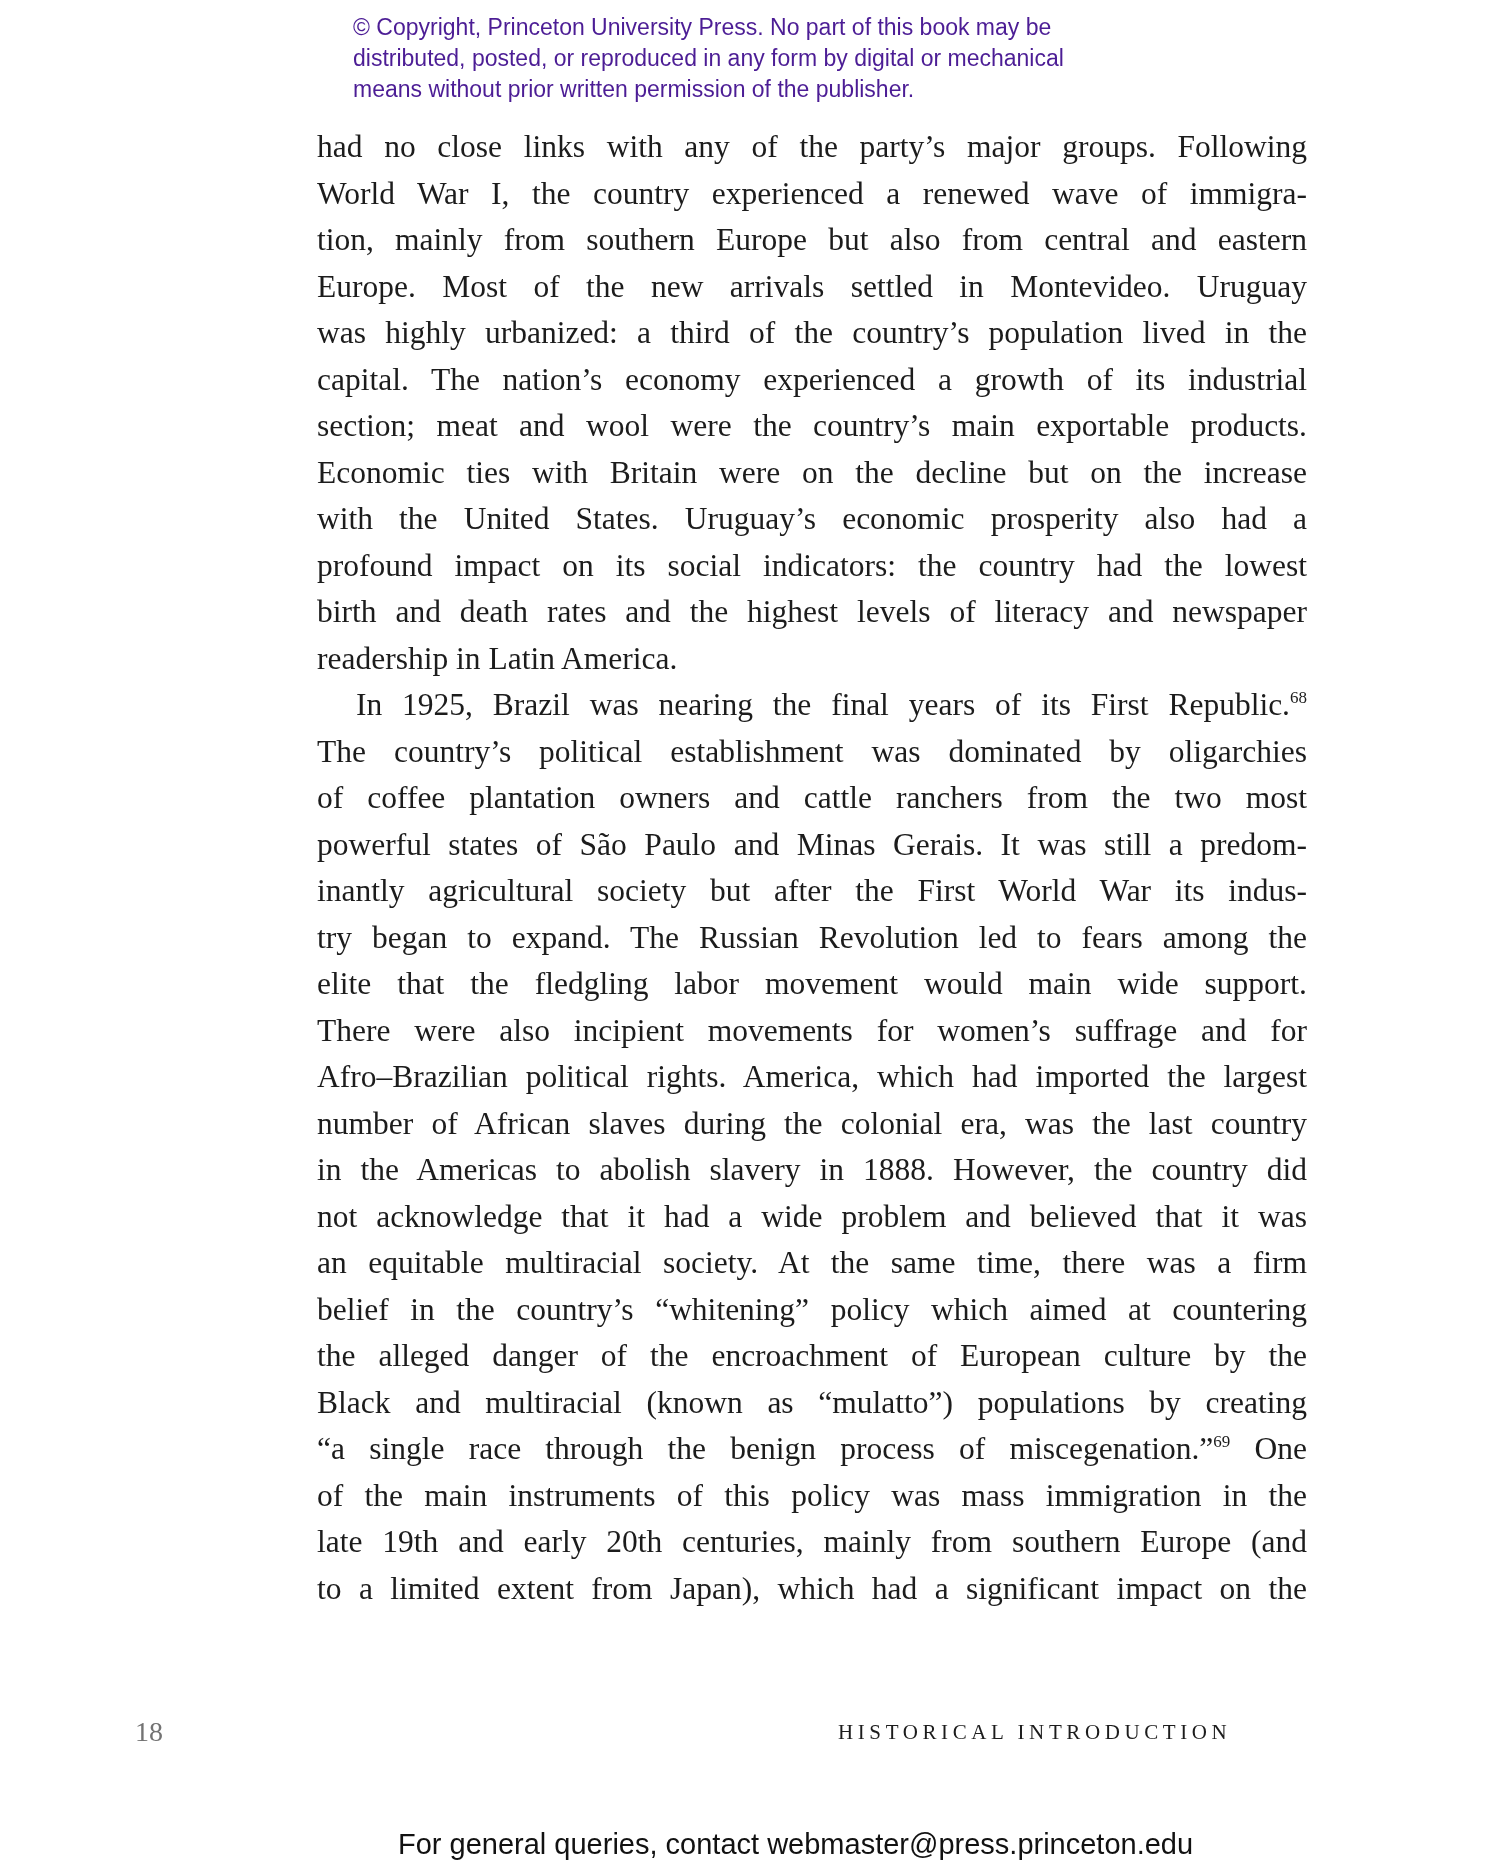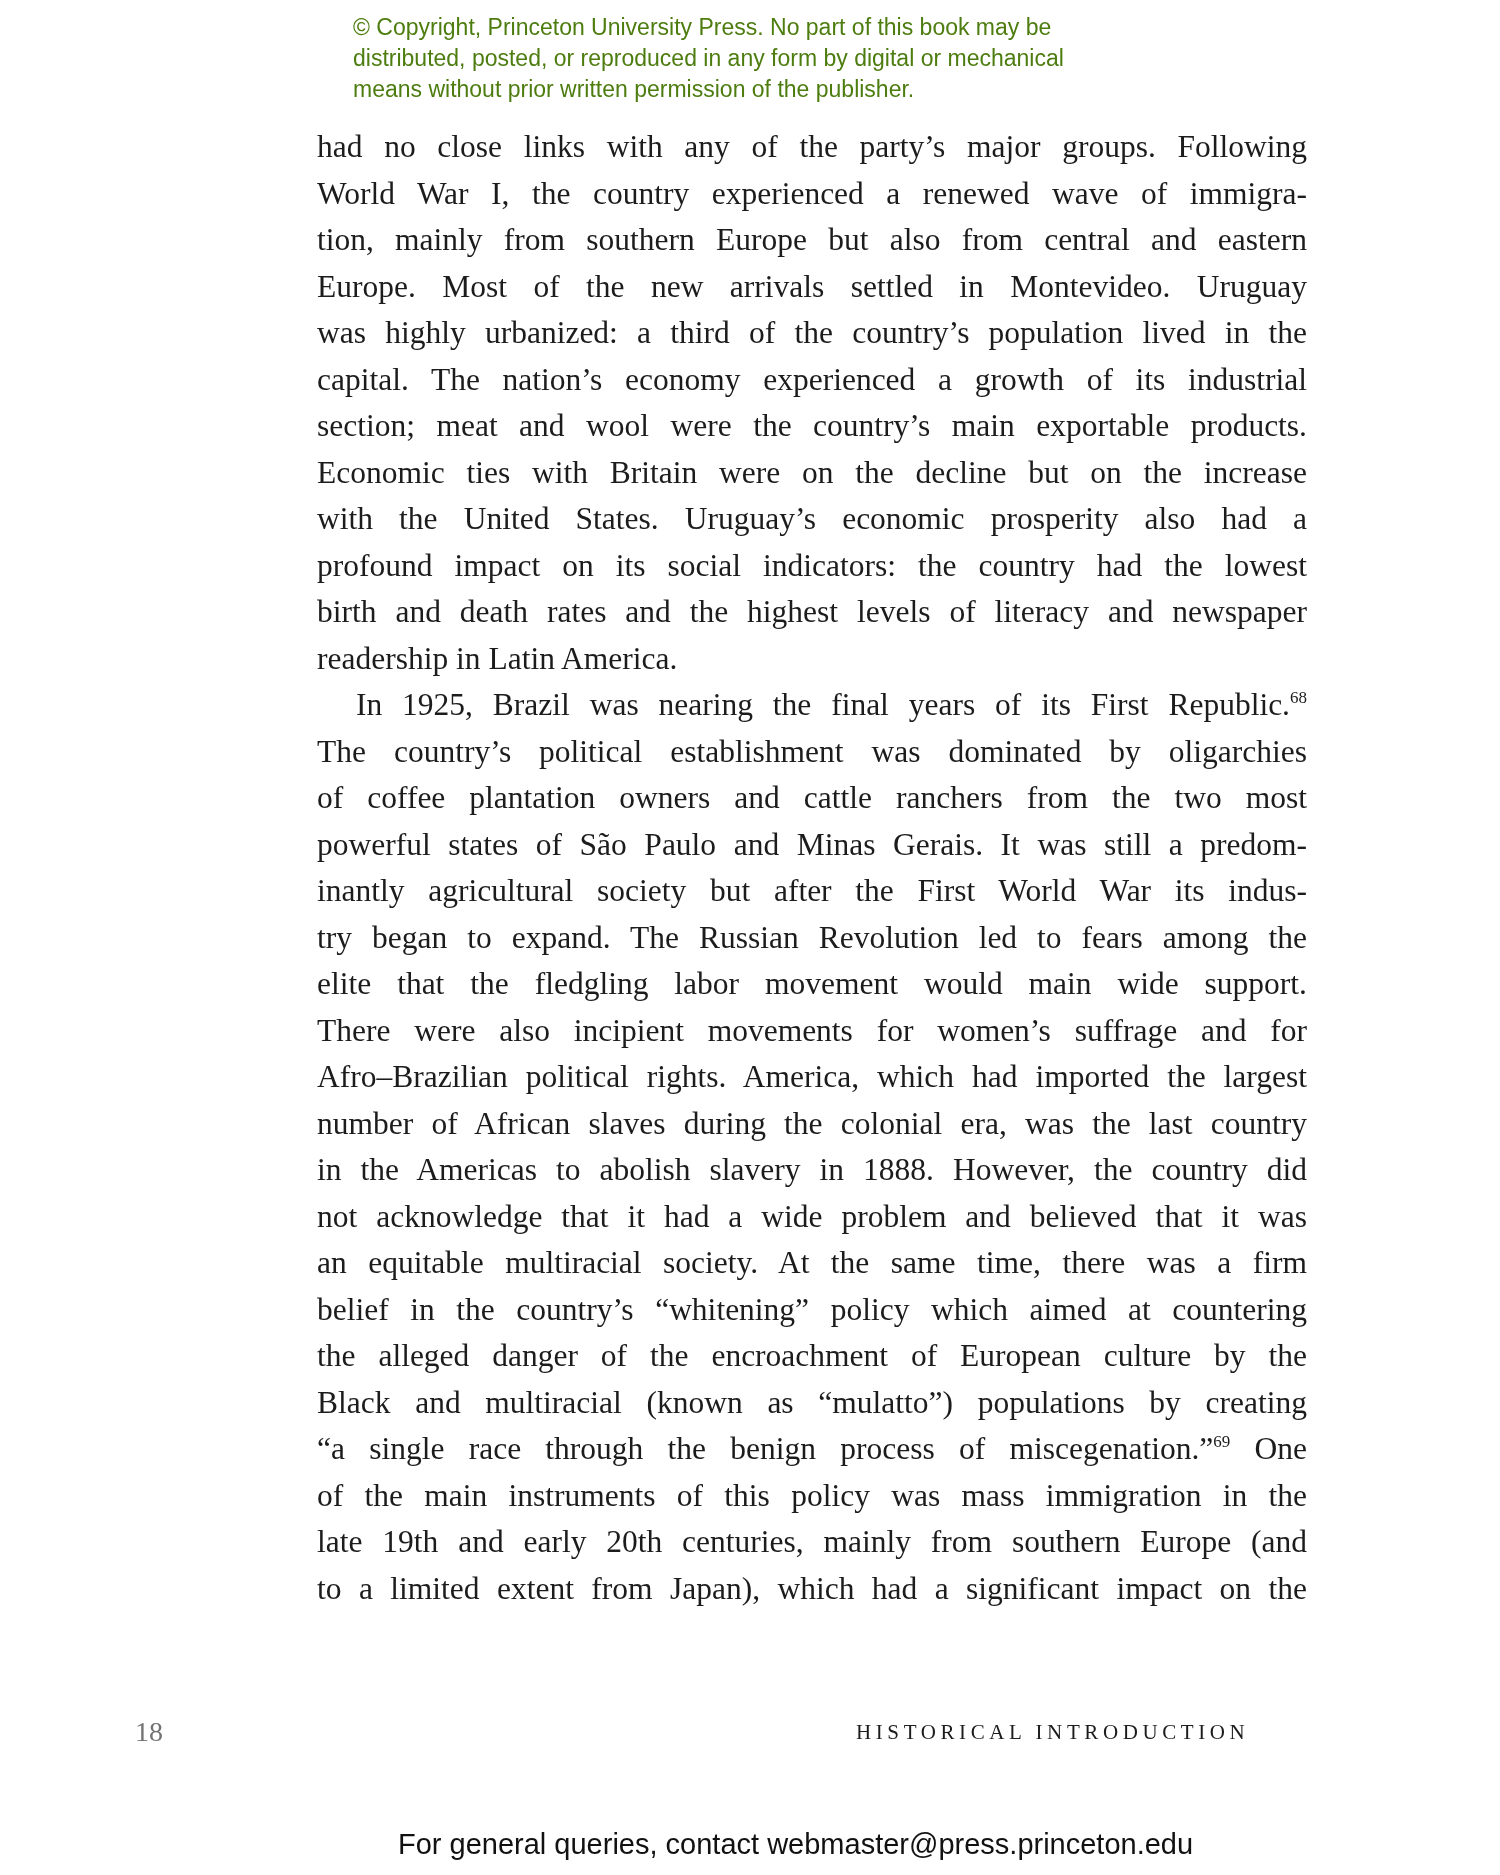--- a/index.html
+++ b/index.html
@@ -1,20 +1,20 @@
 <!DOCTYPE html>
 <html><head>
 <meta charset="utf-8">
 <style>
   html, body { margin: 0; padding: 0; background: #ffffff; }
   body { width: 1500px; height: 1875px; position: relative; overflow: hidden; color: #1c1c1c; }
   .copyright {
     position: absolute; left: 353px; top: 12px; width: 820px;
     font-family: "Liberation Sans", sans-serif; font-size: 23px; line-height: 31px;
-    color: #4d7c0f;
+    color: #4c1d95;
   }
   .copyright div { white-space: nowrap; }
   .body-text {
     position: absolute; left: 309px; top: 124px; width: 998px;
     font-family: "Liberation Serif", serif; font-size: 31.5px; line-height: 46.5px;
     color: #1c1c1c;
   }
   .line {
     display: block; white-space: nowrap; text-align: justify; text-align-last: justify;
     height: 46.5px; overflow: visible; margin-left: 8px;
@@ -22,21 +22,21 @@
   .line.last { text-align-last: left; }
   .line.indent { padding-left: 39px; }
   .body-text sup { font-size: 17px; line-height: 0; vertical-align: 12px; }
   .page-number {
     position: absolute; left: 135px; top: 1716px;
     font-family: "Liberation Serif", serif; font-size: 28px; color: #737373;
   }
   .running-head {
     position: absolute; left: 838px; top: 1720px; width: 470px;
     font-family: "Liberation Serif", serif; font-size: 21px; letter-spacing: 4.6px;
-    color: #1c1c1c; white-space: nowrap; margin-left: 18px;
+    color: #1c1c1c; white-space: nowrap;
   }
   .contact {
     position: absolute; left: 398px; top: 1828px; width: 710px;
     font-family: "Liberation Sans", sans-serif; font-size: 29px; color: #111111; white-space: nowrap;
   }
 </style>
 </head>
 <body>
 
 <div class="copyright">

